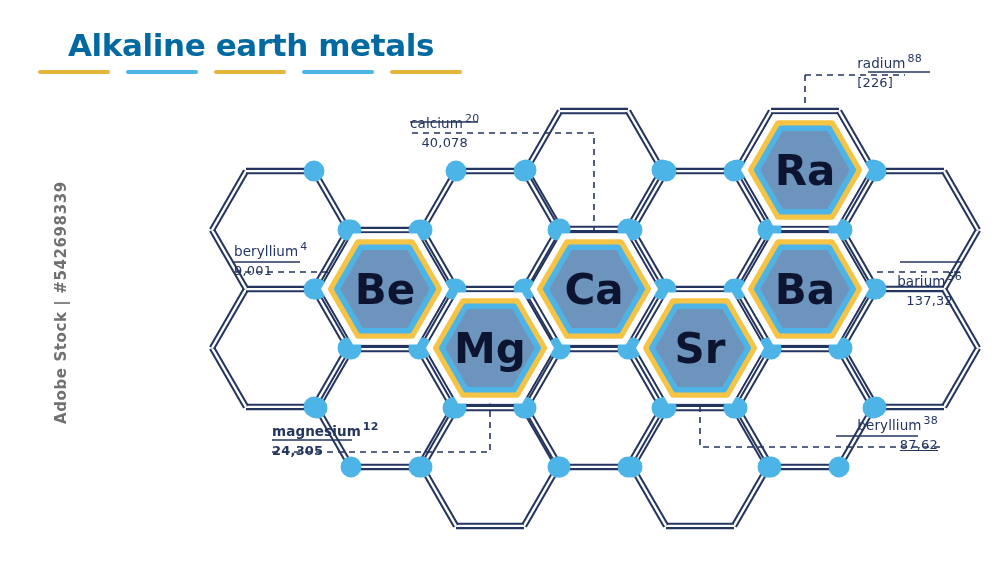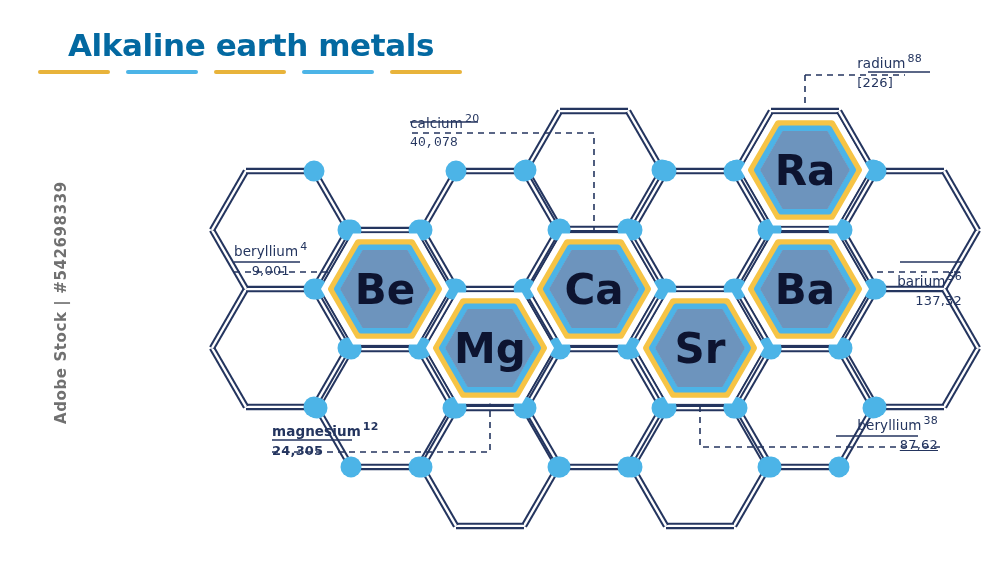--- a/index.html
+++ b/index.html
@@ -90,29 +90,29 @@
     letter-spacing: 0.2px;
   }
   .callout .el-mass {
     font-size: 13px;
     letter-spacing: 0.2px;
     display: block;
     margin-top: 3px;
   }
 
   .cal-beryllium { left: 234px; top: 240px; }
-  .cal-beryllium .el-mass { text-align: center; }
+  .cal-beryllium .el-mass { text-align: left; }
   .cal-calcium   { left: 410px; top: 112px; }
-  .cal-calcium .el-mass { text-align: left; font-family: Liberation Mono, monospace; }
+  .cal-calcium .el-mass { text-align: center; }
   .cal-magnesium { left: 272px; top: 420px; font-weight: bold; }
   .cal-magnesium .el-mass { text-align: left; }
   .cal-radium    { right: 78px; top: 52px; text-align: right; }
   .cal-radium .el-mass { text-align: left; }
   .cal-barium    { right: 38px; top: 232px; text-align: right; margin-top: 38px; }
-  .cal-barium .el-mass { }
+  .cal-barium .el-mass { text-align: center; }
   .cal-strontium { right: 62px; top: 414px; text-align: right; }
   .cal-strontium .el-mass { text-align: right; text-decoration: underline; }
 </style>
 </head>
 <body>
 
 <div id="stage">
 
   <svg id="diagram" viewBox="0 0 1000 578">
     <g id="bond-layer">

